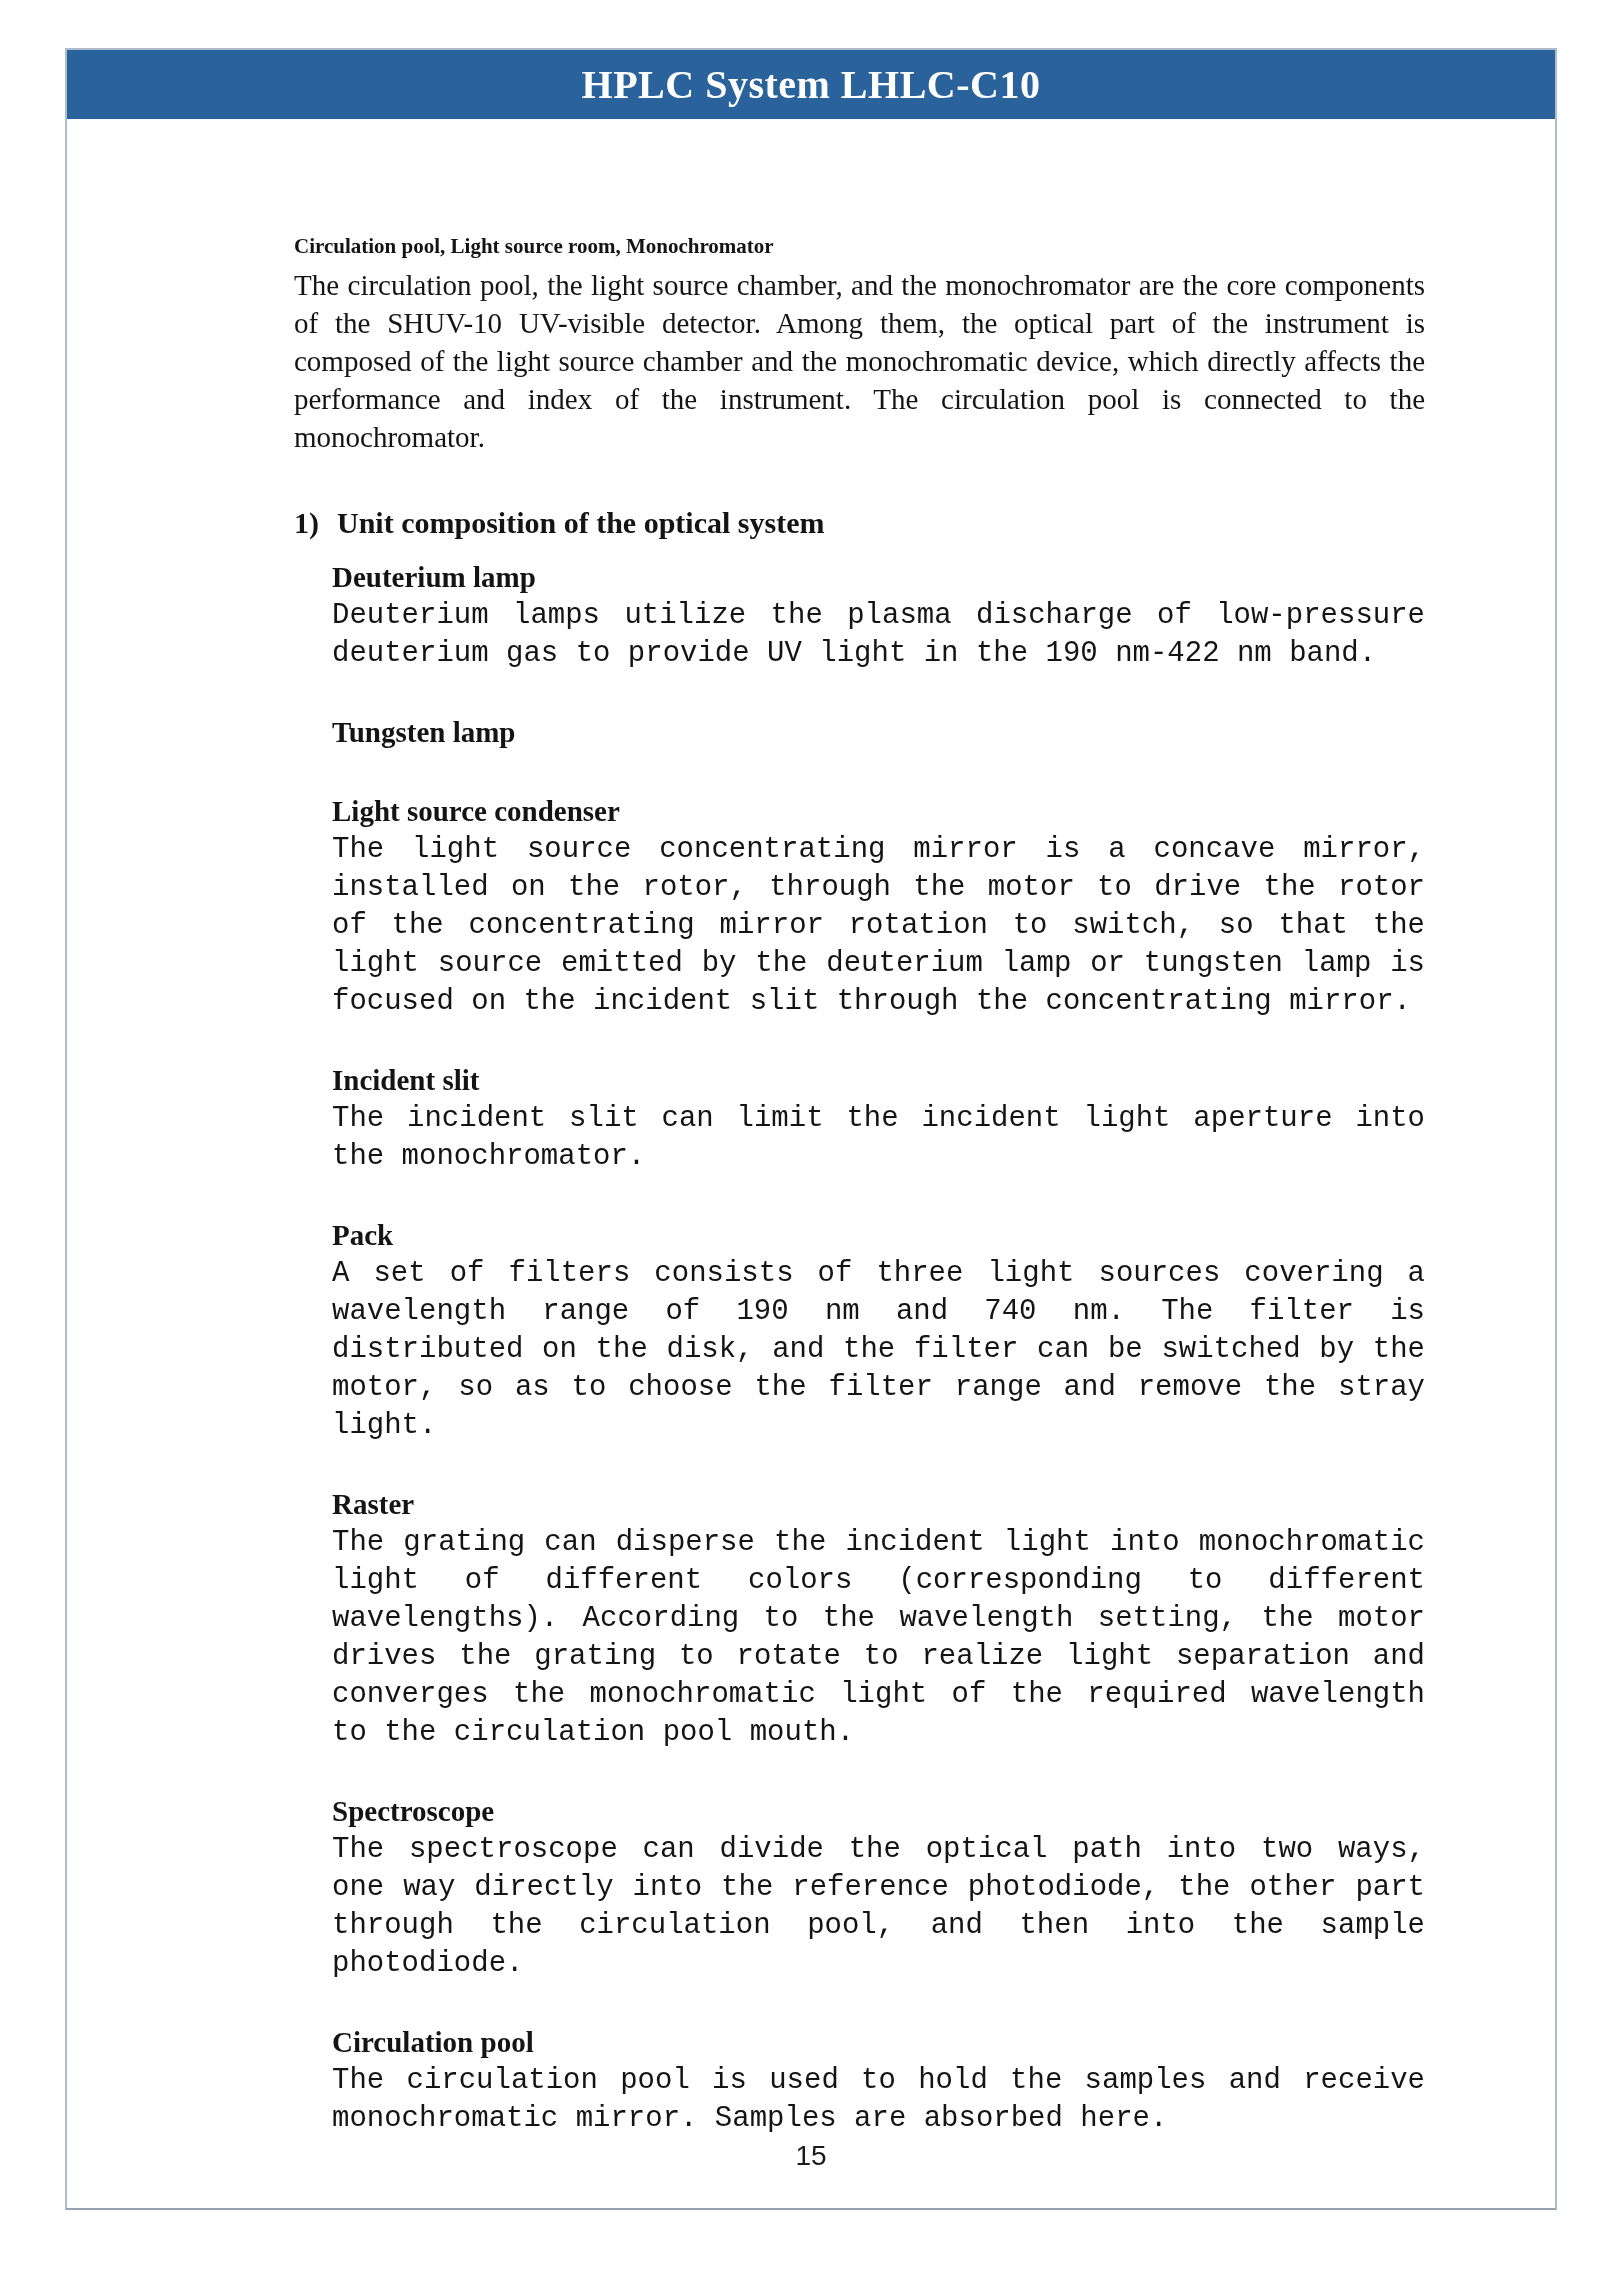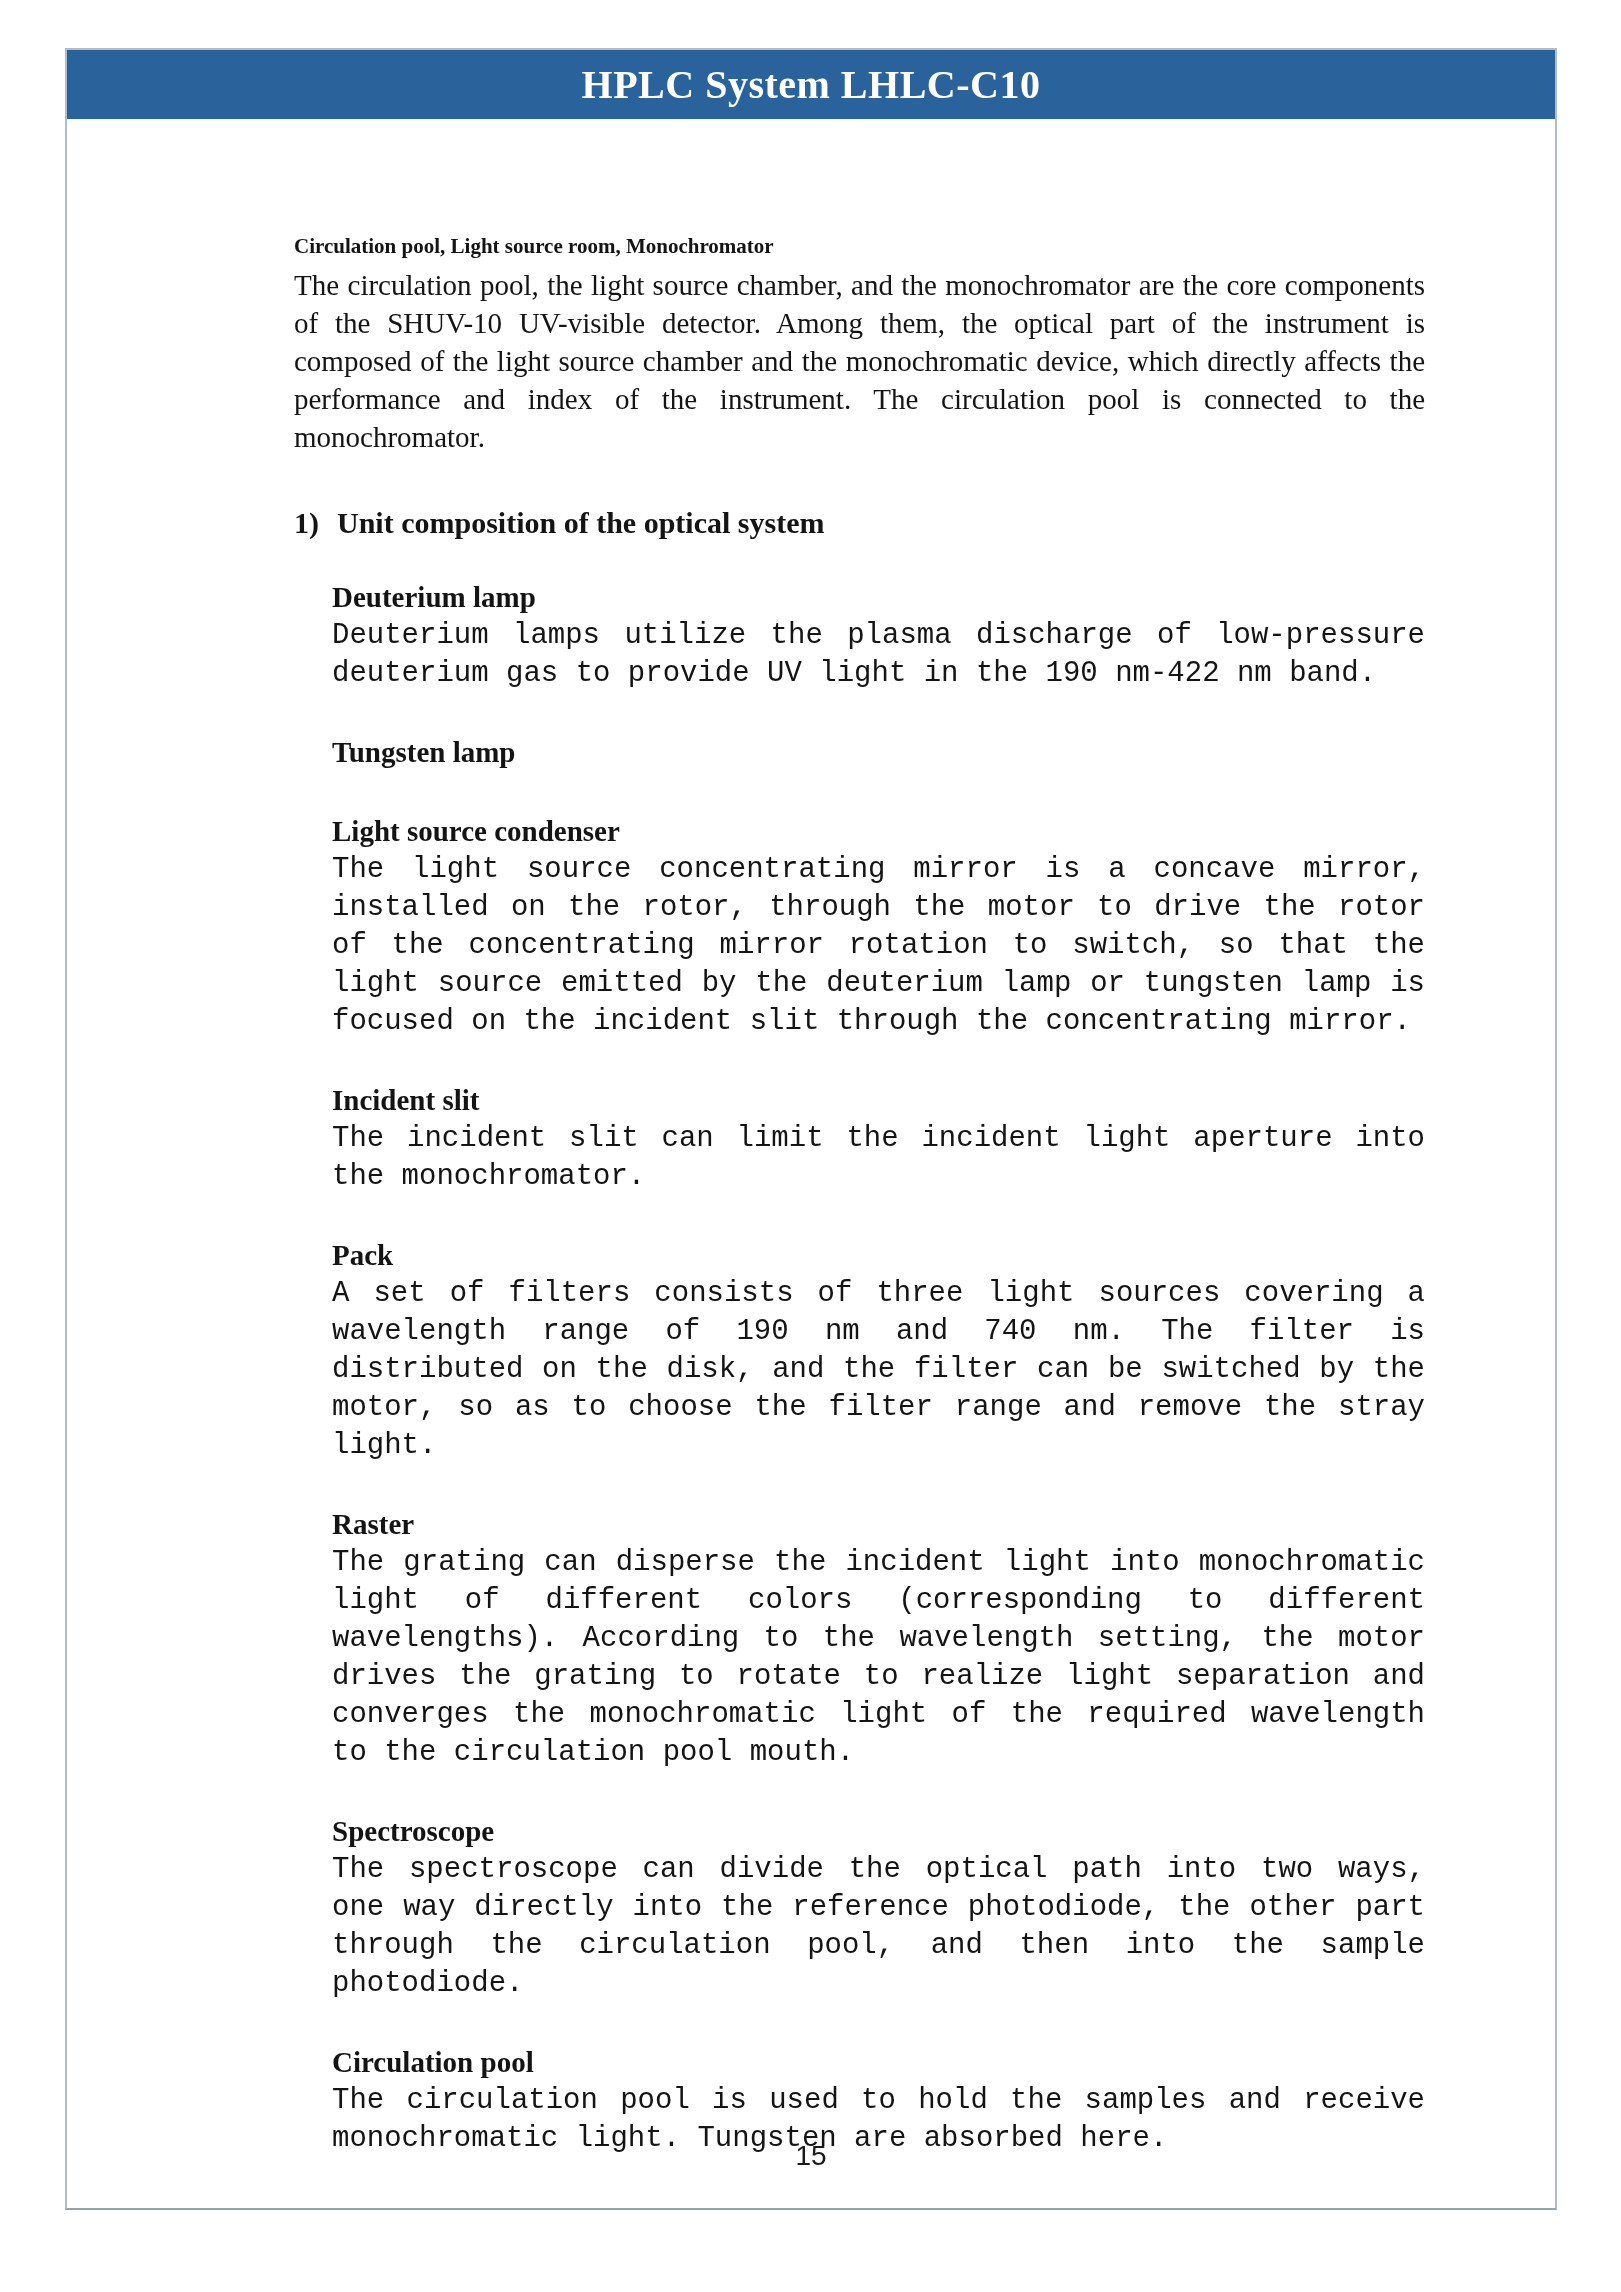--- a/index.html
+++ b/index.html
@@ -64,21 +64,21 @@
   }
   .list-num {
     width: 43px;
     flex: 0 0 43px;
   }
   .subsection {
     margin-left: 38px;
     margin-top: 40px;
   }
   .subsection.first {
-    margin-top: 36px;
+    margin-top: 16px;
   }
   .subsection-title {
     font-size: 29px;
     font-weight: 700;
     line-height: 39px;
   }
   .subsection-body {
     text-align: justify;
     font-family: Liberation Mono, monospace;
   }
@@ -144,21 +144,21 @@
       <p class="subsection-body">The grating can disperse the incident light into monochromatic light of different colors (corresponding to different wavelengths). According to the wavelength setting, the motor drives the grating to rotate to realize light separation and converges the monochromatic light of the required wavelength to the circulation pool mouth.</p>
     </div>
 
     <div class="subsection">
       <div class="subsection-title">Spectroscope</div>
       <p class="subsection-body">The spectroscope can divide the optical path into two ways, one way directly into the reference photodiode, the other part through the circulation pool, and then into the sample photodiode.</p>
     </div>
 
     <div class="subsection">
       <div class="subsection-title">Circulation pool</div>
-      <p class="subsection-body">The circulation pool is used to hold the samples and receive monochromatic light. Tungsten are absorbed here.</p>
+      <p class="subsection-body">The circulation pool is used to hold the samples and receive monochromatic mirror. Samples are absorbed here.</p>
     </div>
 
   </div>
 
   <div class="page-num">15</div>
 
 </div>
 
 
 </body></html>

